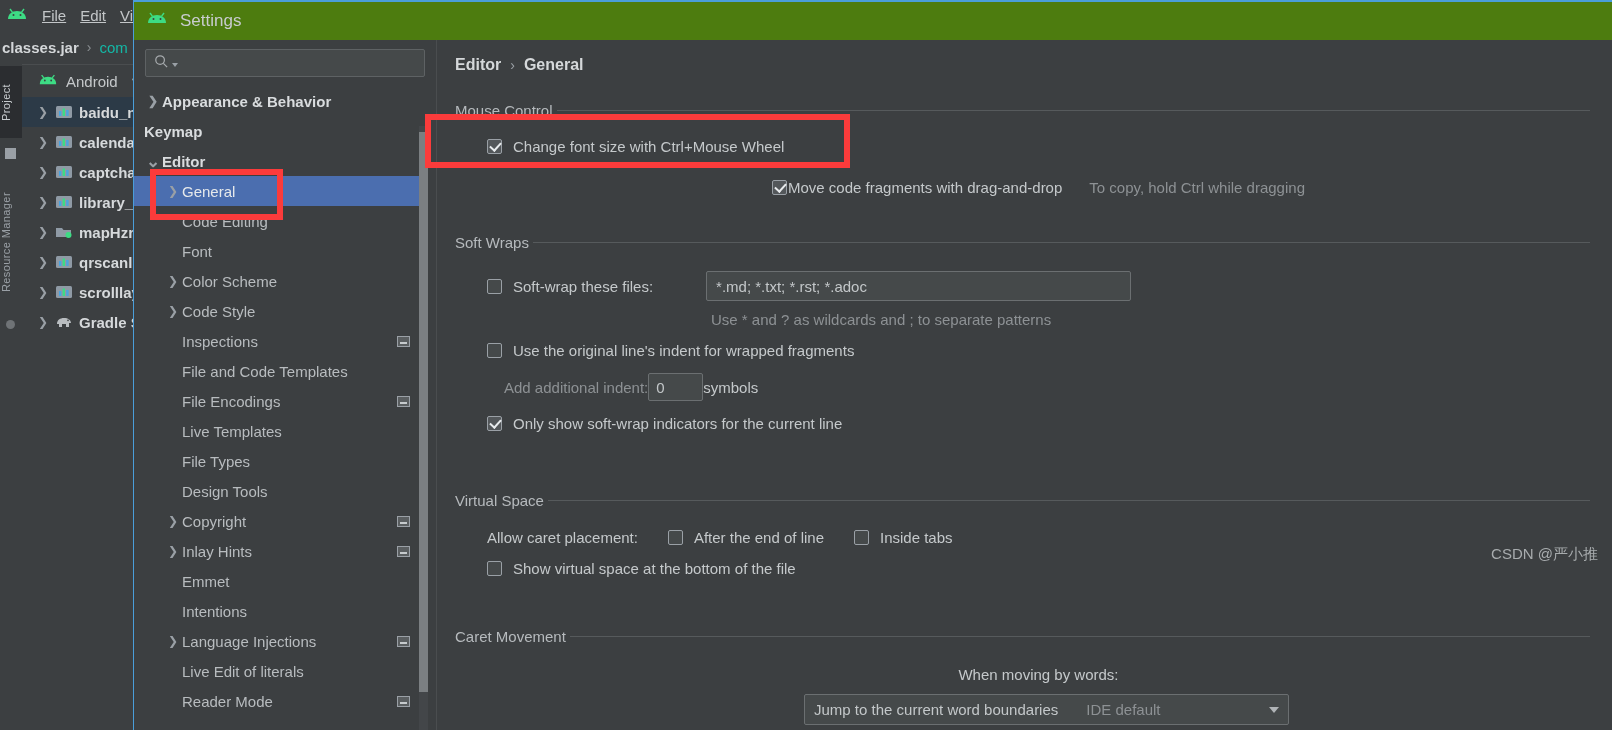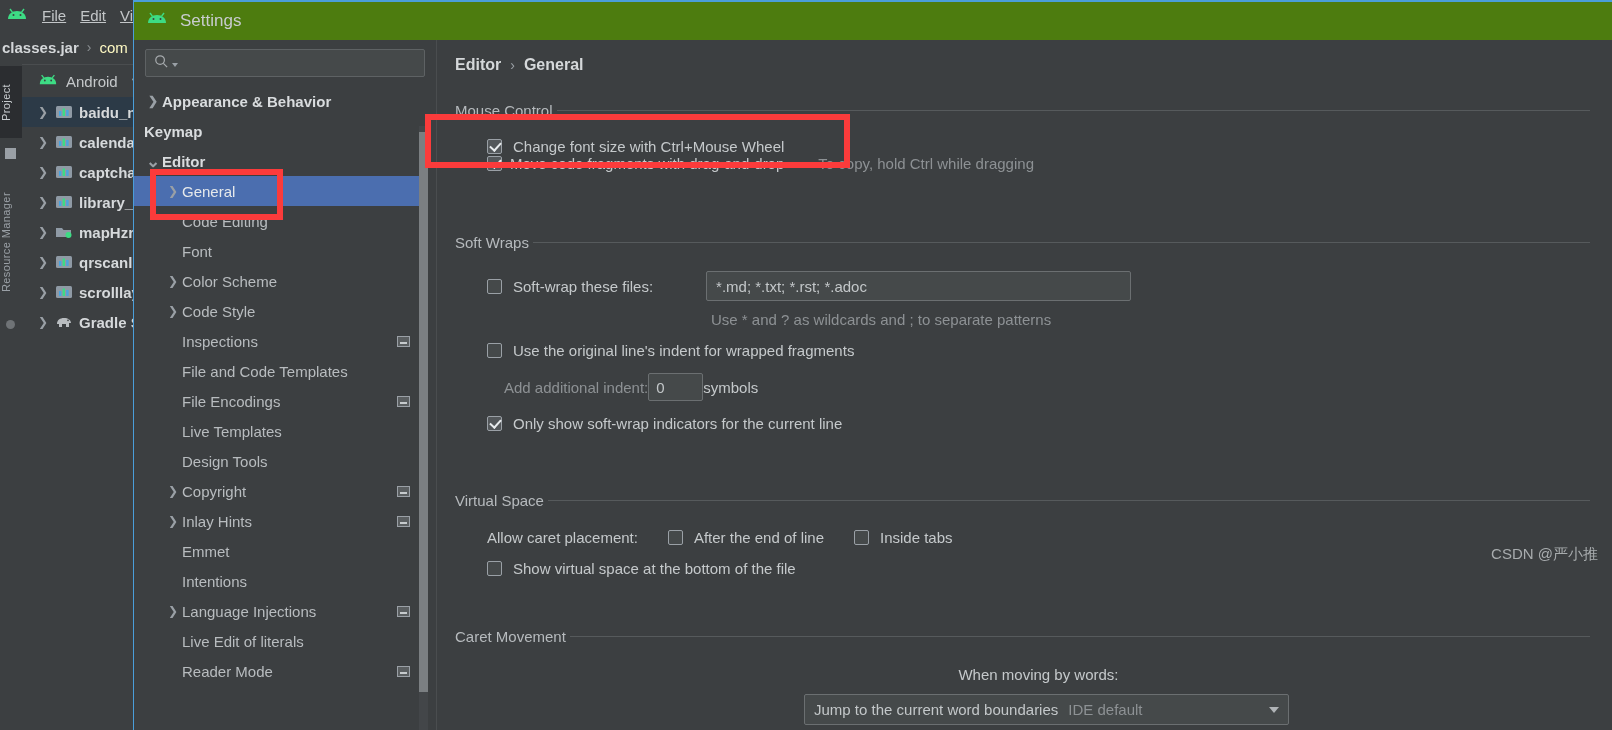--- a/index.html
+++ b/index.html
@@ -24,21 +24,21 @@
   #android-logo { width: 22px; height: 14px; position: relative; }
   #android-logo svg { display:block; }
 
   #breadcrumb {
     position: absolute; left: 0; top: 32px; height: 30px; width: 1612px;
     display: flex; align-items: center; gap: 8px;
     padding-left: 2px; color: #c9ccce; font-size: 15px;
   }
   #breadcrumb .crumb-bold { font-weight: bold; color: #d4d7d9; }
   #breadcrumb .crumb-sep { color: #8a8f92; font-size: 14px; }
-  #breadcrumb .crumb { color: #fef9c3; }
+  #breadcrumb .crumb { color: #14b8a6; }
 
   
   #tool-tabs {
     position: absolute; left: 0; top: 64px; width: 22px; height: 666px;
     background: #3c3f41;
   }
   .vtab {
     position: absolute; left: 0; width: 22px;
     writing-mode: vertical-rl; transform: rotate(180deg);
     color: #9aa0a6; font-size: 11px; letter-spacing: .4px;
@@ -374,20 +374,23 @@
               <span class="lbl">File and Code Templates</span>
             </div>
             <div class="nav-row ind1n">
               <span class="lbl">File Encodings</span>
               <span class="badge"></span>
             </div>
             <div class="nav-row ind1n">
               <span class="lbl">Live Templates</span>
             </div>
             <div class="nav-row ind1n">
+              <span class="lbl">File Types</span>
+            </div>
+            <div class="nav-row ind1n">
               <span class="lbl">Design Tools</span>
             </div>
             <div class="nav-row ind1">
               <span class="exp">❯</span>
               <span class="lbl">Copyright</span>
               <span class="badge"></span>
             </div>
             <div class="nav-row ind1">
               <span class="exp">❯</span>
               <span class="lbl">Inlay Hints</span>
@@ -426,21 +429,21 @@
 
         <div class="section" style="top:62px;">
           <div class="sec-head">
             <span>Mouse Control</span>
             <span class="rule"></span>
           </div>
           <div class="row" style="margin-top:19px; padding-left:32px; gap:11px;">
             <span class="cb on"></span>
             <span>Change font size with Ctrl+Mouse Wheel</span>
           </div>
-          <div class="row" style="margin-top:0; padding-left:32px; gap:8px;">
+          <div class="row" style="margin-top:24px; padding-left:32px; gap:1px;justify-content:center;">
             <span class="cb on"></span>
             <span>Move code fragments with drag-and-drop</span>
             <span class="hint" style="margin-left:26px;">To copy, hold Ctrl while dragging</span>
           </div>
         </div>
 
         <div class="section" style="top:194px;">
           <div class="sec-head">
             <span>Soft Wraps</span>
             <span class="rule"></span>
@@ -487,21 +490,21 @@
         </div>
 
         <div class="section" style="top:588px;">
           <div class="sec-head">
             <span>Caret Movement</span>
             <span class="rule"></span>
           </div>
           <div class="row" style="margin-top:21px; padding-left:32px; gap:11px;flex-direction:column;">
             <span>When moving by words:</span>
             <span class="combo" style="margin-left:16px; width:485px;">
-              <span style="display:flex;align-items:center;gap:10px;">
+              <span style="display:flex;align-items:center;gap:28px;">
                 <span>Jump to the current word boundaries</span>
                 <span class="dim">IDE default</span>
               </span>
               <span class="arrow"></span>
             </span>
           </div>
           <div class="row" style="margin-top:12px; padding-left:275px;">
             <span class="combo" style="width:485px;">
                 <span></span>
                 <span></span>

